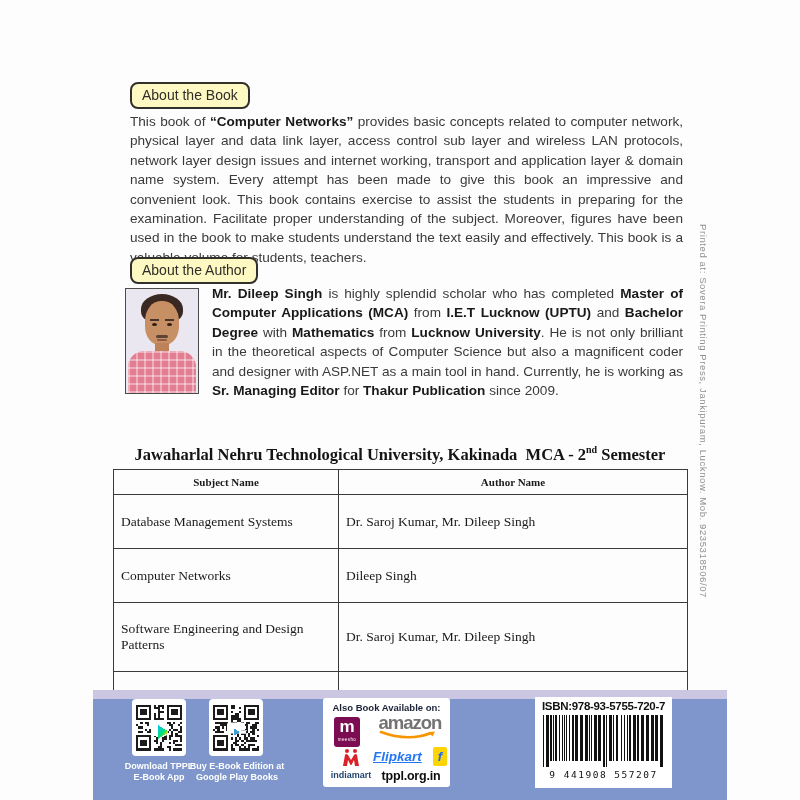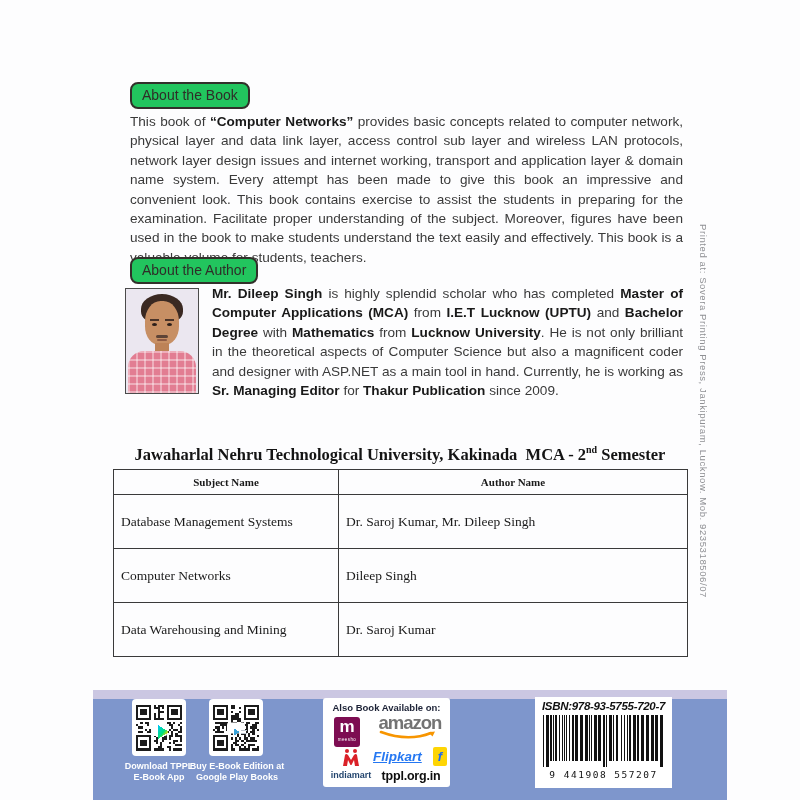--- a/index.html
+++ b/index.html
@@ -1,19 +1,19 @@
 <!DOCTYPE html>
 <html><head>
 <meta charset="utf-8">
 <style>
   html,body{margin:0;padding:0;background:#fdfdfe;}
   .cover{position:relative;width:800px;height:800px;background:#fdfdfe;overflow:hidden;
          font-family:"Liberation Sans",sans-serif;}
   .tag{position:absolute;display:inline-block;padding:3px 10px 4px;border:2px solid #32302a;
-       border-radius:8px;background:#22c55e;color:#2f2d28;font-size:14px;line-height:16px;}
+       border-radius:8px;background:#fef9c3;color:#2f2d28;font-size:14px;line-height:16px;}
   .para{position:absolute;margin:0;font-size:13.6px;line-height:19.4px;color:#3a3a3a;
         text-align:justify;}
   .para .b{font-weight:bold;color:#191919;}
   
   .photo{position:absolute;left:125px;top:288px;width:72px;height:104px;background:#ebe7f0;
          border:1px solid #4b4b4b;overflow:hidden;}
   .photo .hair{position:absolute;left:15px;top:5px;width:42px;height:30px;background:#3a2922;
          border-radius:50% 50% 42% 42%;}
   .photo .face{position:absolute;left:19px;top:12px;width:34px;height:44px;background:#c78f64;
          border-radius:46% 46% 42% 42%;}
@@ -59,21 +59,21 @@
   .indiamart svg{width:22px;height:19px;}
   .indiamart .lbl{display:block;color:#23456e;font-weight:bold;font-size:9px;line-height:9px;}
   .flip{position:absolute;left:50px;top:49px;width:76px;height:22px;}
   .flip .fk{position:absolute;left:0;top:2px;font-style:italic;font-weight:bold;font-size:13.5px;color:#2477f2;text-decoration:underline;}
   .flip .fsq{position:absolute;right:2px;top:0;width:14px;height:19px;background:#fed504;border-radius:2px;
         color:#1f6af0;font-weight:bold;font-style:italic;font-size:13px;text-align:center;line-height:19px;}
   .tppl{position:absolute;left:50px;top:71px;width:76px;text-align:center;font-weight:bold;
         font-size:12.5px;color:#0d0d0d;letter-spacing:-.2px;}
   .isbn{position:absolute;left:442px;top:7px;width:137px;height:91px;background:#fff;}
   .isbn-lbl{position:absolute;left:0;top:3px;width:137px;text-align:center;font-weight:bold;
-        font-size:11.5px;letter-spacing:-.3px;color:#101010;font-style:italic;}
+        font-size:11.5px;letter-spacing:-.3px;color:#101010;}
   .bars{position:absolute;left:8px;top:18px;width:121px;height:52px;}
   .bars .bar{position:absolute;top:0;background:#111;}
   .isbn-digits{position:absolute;left:0;top:72px;width:137px;text-align:center;
         font-family:"DejaVu Sans Mono",monospace;font-size:9.5px;letter-spacing:1.5px;color:#111;white-space:pre;}
 </style>
 </head>
 <body>
 
 <div class="cover">
 
@@ -112,20 +112,24 @@
       </tr>
     </thead>
     <tbody>
         <tr>
           <td>Database Management Systems</td>
           <td>Dr. Saroj Kumar, Mr. Dileep Singh</td>
         </tr>
         <tr>
           <td>Computer Networks</td>
           <td>Dileep Singh</td>
+        </tr>
+        <tr>
+          <td>Software Engineering and Design Patterns</td>
+          <td>Dr. Saroj Kumar, Mr. Dileep Singh</td>
         </tr>
         <tr>
           <td>Data Warehousing and Mining</td>
           <td>Dr. Saroj Kumar</td>
         </tr>
       </tbody>
   </table>
 
   <div class="side-note">Printed at: Sovera Printing Press, Jankipuram, Lucknow. Mob. 9235318506/07</div>
 

